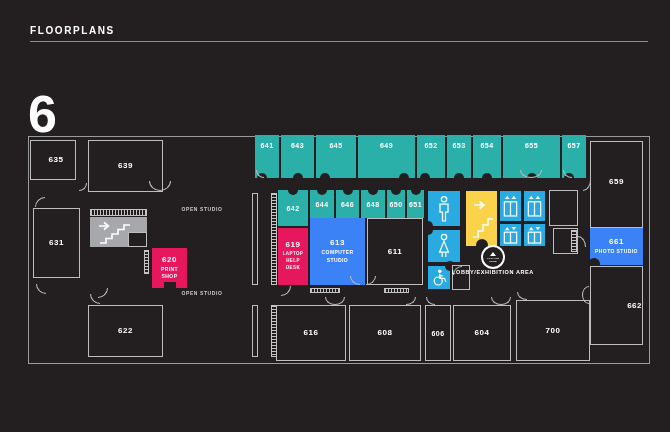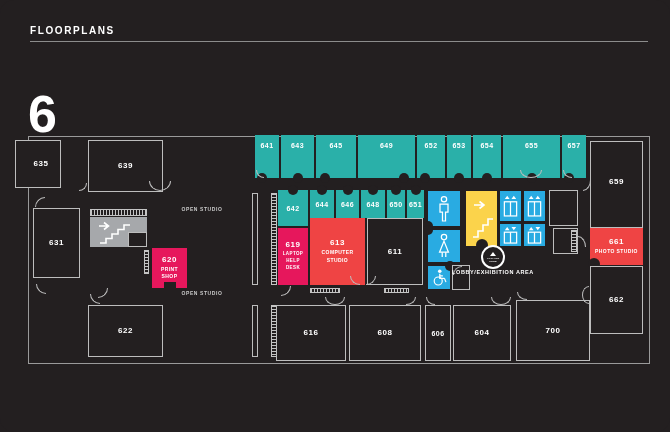--- a/index.html
+++ b/index.html
@@ -3,21 +3,21 @@
 <meta charset="utf-8">
 <style>
   html,body{margin:0;padding:0;background:#231F20;}
   #canvas{position:relative;width:670px;height:432px;background:#231F20;overflow:hidden;
           font-family:"Liberation Sans",sans-serif;border-radius:14px;}
   .r{position:absolute;box-sizing:border-box;}
   .room{position:absolute;box-sizing:border-box;display:flex;flex-direction:column;
         align-items:center;justify-content:center;gap:2px;}
   .outlined{background:#231F20;border:1px solid #BDBDBD;}
   .teal{background:#2AB0A9;}
-  .orange{background:#ef4444;}
+  .orange{background:#3b82f6;}
   .pink{background:#E6175C;justify-content:center;}
   .blue{background:#29ABE2;}
   .yellow{background:#FBD34B;}
   .grayfill{background:#A6A8AB;}
   .num{color:#fff;font-weight:bold;font-size:8px;letter-spacing:.5px;line-height:1;}
   .num.sm{font-size:7px;}
   .sub{color:#fff;font-weight:bold;font-size:5px;letter-spacing:.4px;text-align:center;line-height:1.5;}
   .toplabel{justify-content:flex-start;padding-top:7px;}
   .notch{position:absolute;background:#231F20;border-radius:50%;width:10px;height:10px;}
   .notch.c{left:50%;transform:translateX(-50%);}
@@ -53,21 +53,21 @@
 <body>
 
 <div id="canvas">
 
   <div id="hdr-title">FLOORPLANS</div>
   <div id="hdr-rule"></div>
   <div id="floor-num">6</div>
 
   <div id="boundary"></div>
 
-  <div class="room outlined" style="left:15px;top:140px;width:46px;height:48px;padding-left:6px;">
+  <div class="room outlined" style="left:30px;top:140px;width:46px;height:40px;padding-left:6px;">
     <span class="num">635</span>
   </div>
   <div class="room outlined" style="left:88px;top:140px;width:75px;height:52px;">
     <span class="num">639</span>
   </div>
   <div class="room outlined" style="left:33px;top:208px;width:47px;height:70px;">
     <span class="num">631</span>
   </div>
   <div class="room outlined" style="left:88px;top:305px;width:75px;height:52px;">
     <span class="num">622</span>
@@ -250,21 +250,21 @@
   <div class="plaintext whitetext" style="left:430px;top:269px;width:126px;font-size:5.5px;">LOBBY/EXHIBITION AREA</div>
 
   <div class="room outlined" style="left:590px;top:141px;width:53px;height:87px;justify-content:flex-start;padding-top:36px;">
     <span class="num">659</span>
   </div>
   <div class="room orange" style="left:590px;top:228px;width:53px;height:37px;">
     <span class="num">661</span>
     <span class="sub" style="width:50px;">PHOTO STUDIO</span>
     <div class="notch" style="left:-2px;bottom:-5px;width:12px;height:12px;"></div>
   </div>
-  <div class="room outlined" style="left:590px;top:266px;width:53px;height:68px;">
+  <div class="room outlined" style="left:590px;top:266px;width:53px;height:79px;align-items:flex-end;">
     <span class="num">662</span>
   </div>
 
   <div class="room outlined" style="left:276px;top:305px;width:70px;height:56px;">
     <span class="num">616</span>
   </div>
   <div class="room outlined" style="left:349px;top:305px;width:72px;height:56px;">
     <span class="num">608</span>
   </div>
   <div class="room outlined" style="left:425px;top:305px;width:26px;height:56px;">

